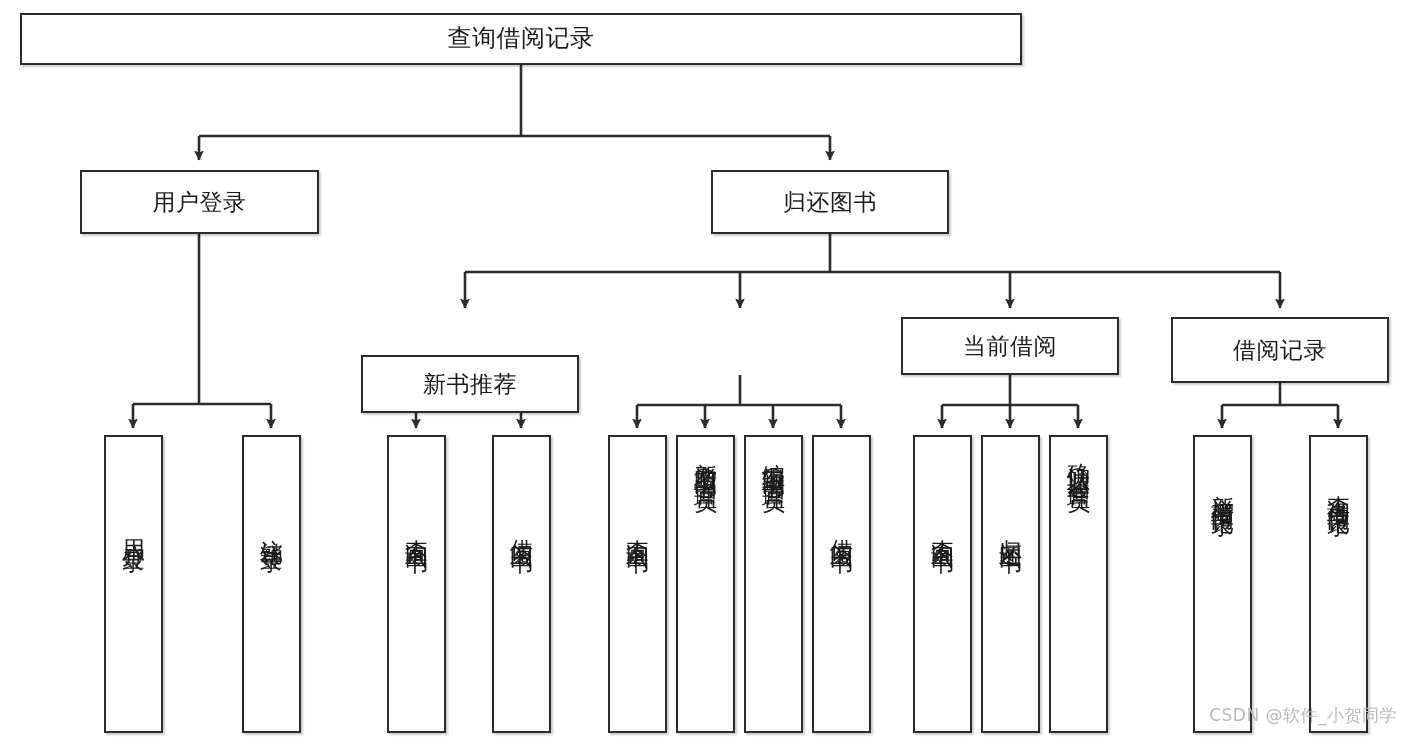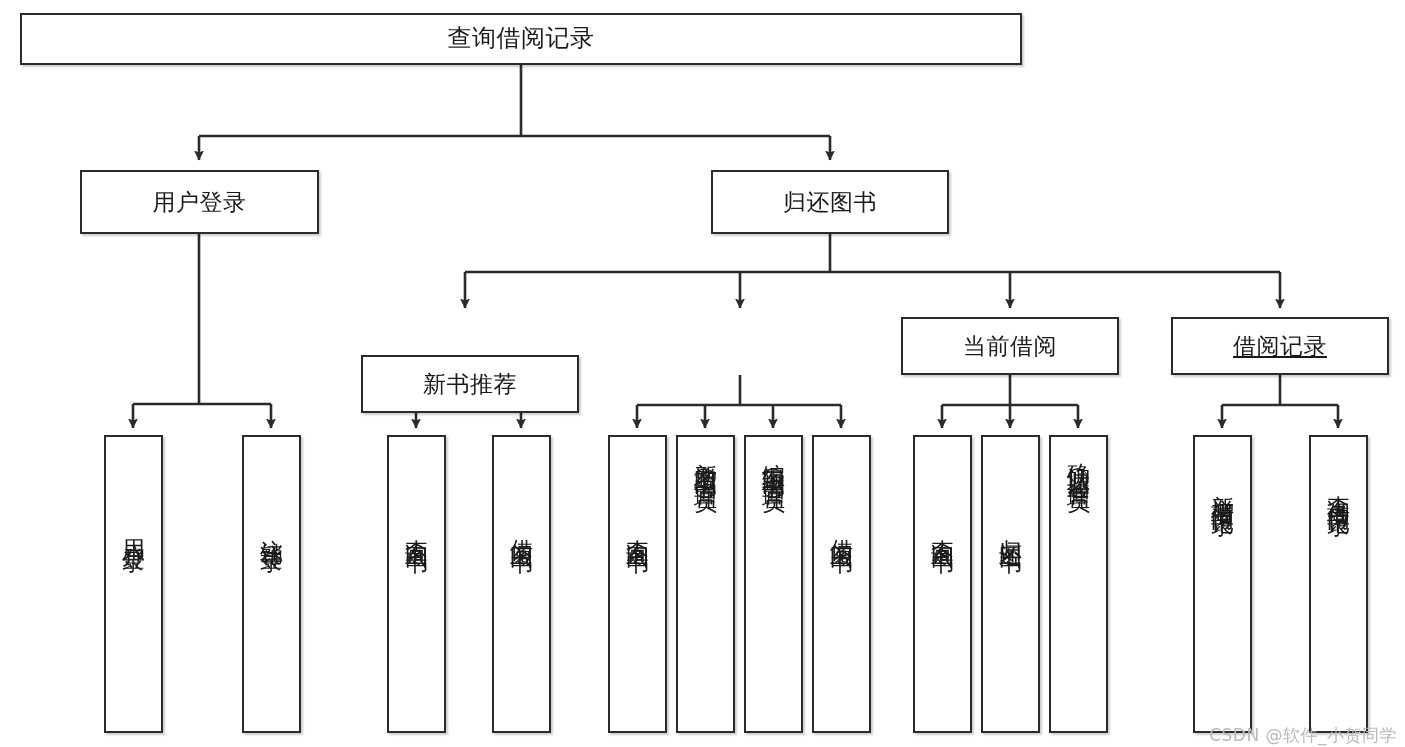--- a/index.html
+++ b/index.html
@@ -53,21 +53,21 @@
     text-orientation: upright;
     font-size: 23px;
     line-height: 1.35;
     letter-spacing: 4px;
     white-space: nowrap;
     text-align: left;
   }
   #watermark {
     position: absolute;
     right: 8px;
-    bottom: 0;
+    bottom: 20px;
     font-size: 17px;
     color: #b9b9b9;
     letter-spacing: 0.5px;
     z-index: 5;
     white-space: nowrap;
   }
 </style>
 </head>
 <body>
 
@@ -133,21 +133,21 @@
   <div class="node" style="left:711px; top:170px; width:238px; height:64px;">
     <span class="label">归还图书</span>
   </div>
 
   <div class="node" style="left:361px; top:317px; width:218px; height:58px;margin-top:38px;">
     <span class="label">新书推荐</span>
   </div>
   <div class="node" style="left:901px; top:317px; width:218px; height:58px;">
     <span class="label">当前借阅</span>
   </div>
-  <div class="node" style="left:1171px; top:317px; width:218px; height:58px;text-decoration:underline;">
+  <div class="node" style="left:1171px; top:317px; width:218px; height:66px;">
     <span class="label">借阅记录</span>
   </div>
 
   <div class="node leaf" style="left:104px; top:435px; width:59px; height:298px; padding-top:84px;">
     <span class="label">用户登录</span>
   </div>
   <div class="node leaf" style="left:242px; top:435px; width:59px; height:298px; padding-top:84px;">
     <span class="label">注销登录</span>
   </div>
 

